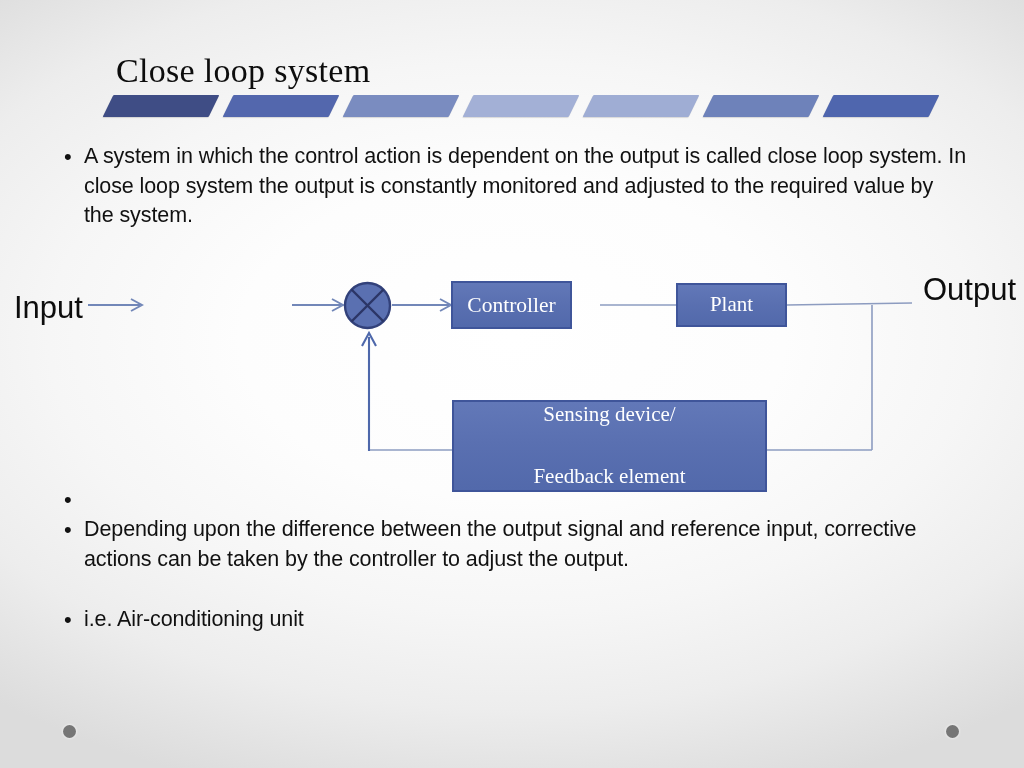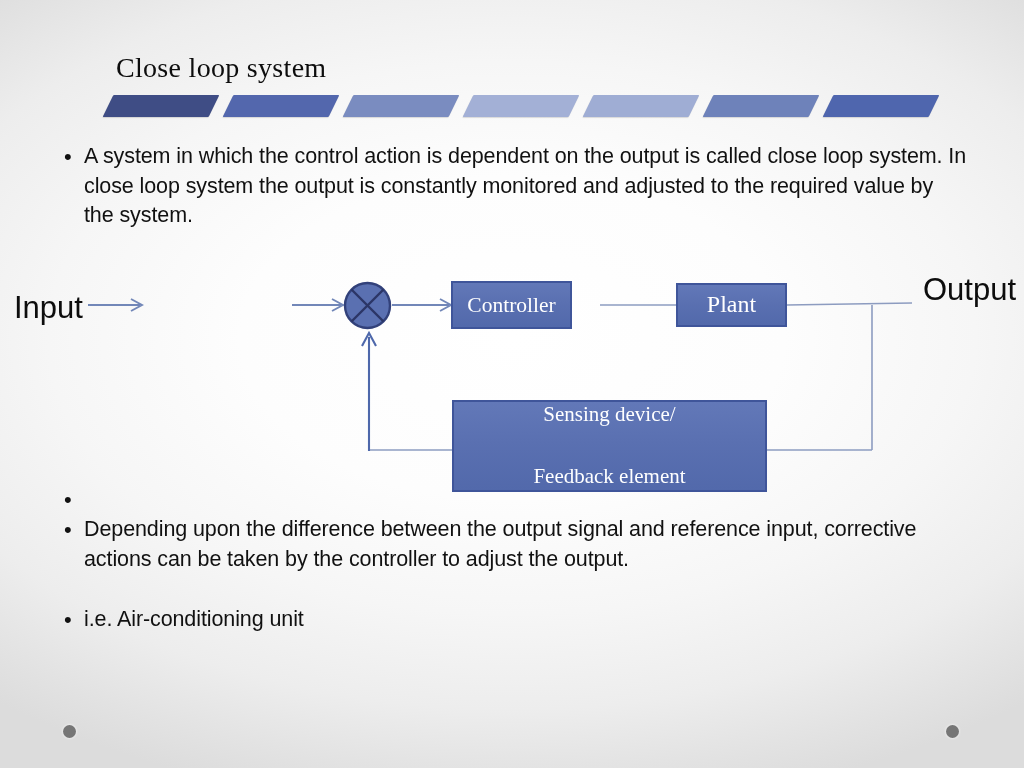--- a/index.html
+++ b/index.html
@@ -27,21 +27,21 @@
         #dcdcdc 100%);
     overflow: hidden;
   }
 
   
   #title {
     position: absolute;
     left: 116px;
     top: 52px;
     font-family: "Liberation Serif", serif;
-    font-size: 28px;
+    font-size: 34px;
     color: #0d0d0d;
     letter-spacing: 0.3px;
     white-space: nowrap;
   }
 
   
   #deco-strip {
     position: absolute;
     left: 108px;
     top: 95px;
@@ -127,21 +127,21 @@
   #blk-transducer {
     left: 144px; top: 283px; width: 148px; height: 45px;
     font-size: 19px;
   }
   #blk-controller {
     left: 451px; top: 281px; width: 121px; height: 48px;
     font-size: 21.5px;
   }
   #blk-plant {
     left: 676px; top: 283px; width: 111px; height: 44px;
-    font-size: 24px;
+    font-size: 21px;
   }
   #blk-sensing {
     left: 452px; top: 400px; width: 315px; height: 92px;
     font-size: 21px;
     flex-direction: column;
     justify-content: space-between;
   }
 
   
   #sum-junction {

